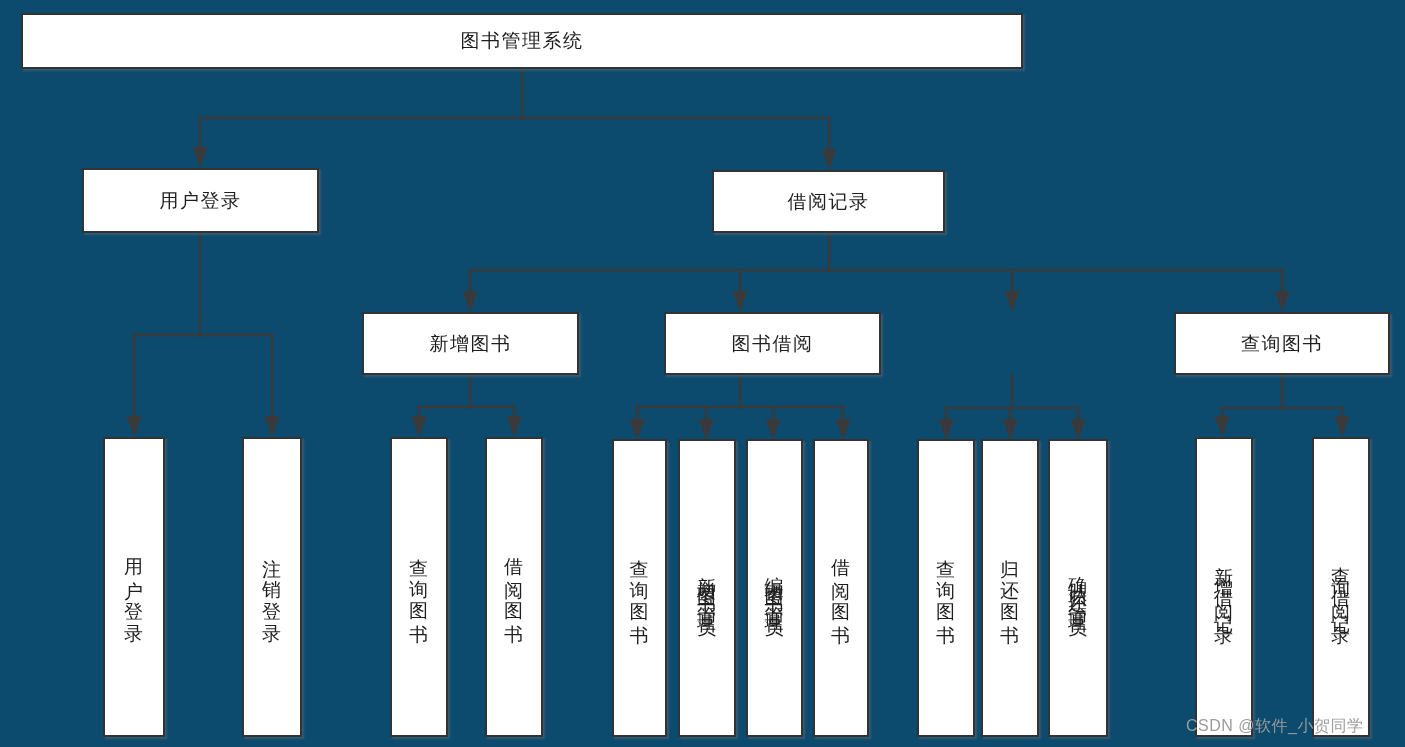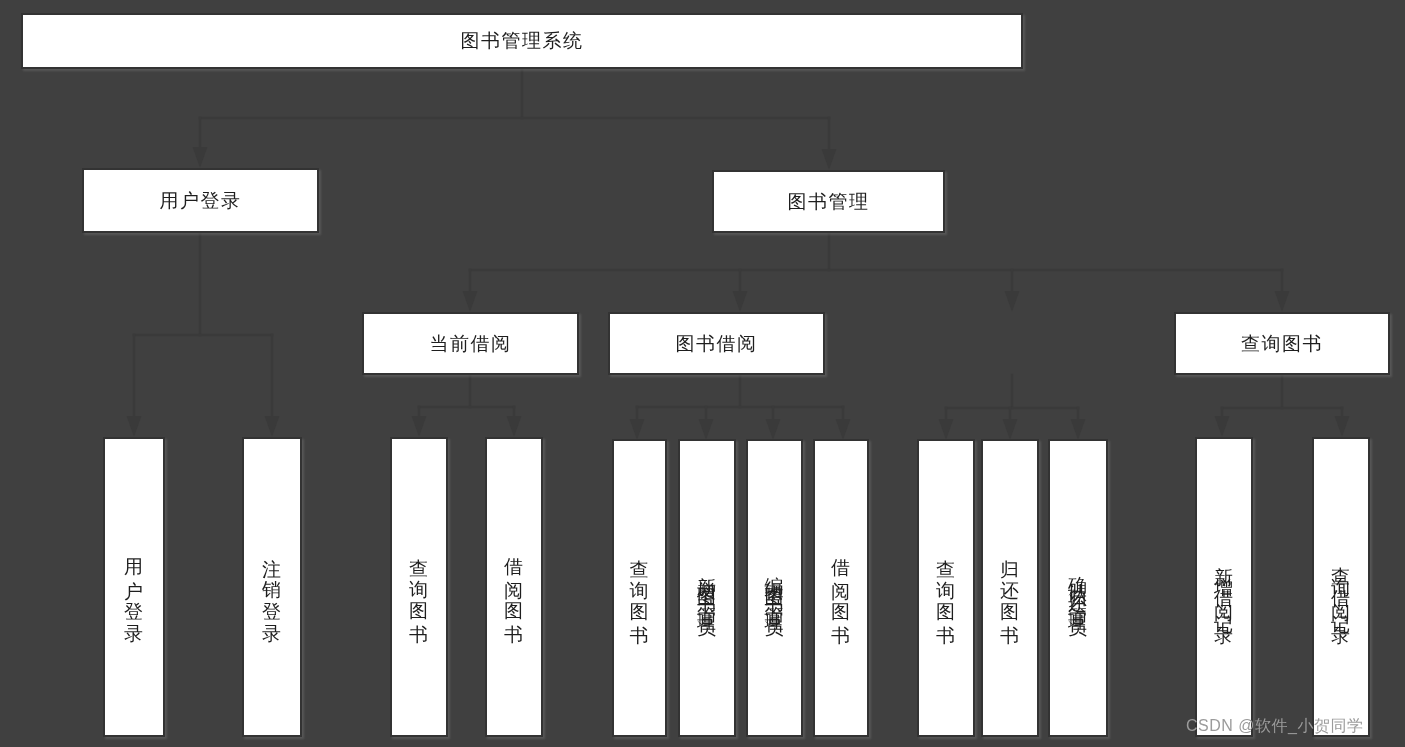--- a/index.html
+++ b/index.html
@@ -1,17 +1,17 @@
 <!DOCTYPE html>
 <html><head>
 <meta charset="utf-8">
 <style>
   html,body{margin:0;padding:0;background:#ffffff;}
   #canvas{
-    position:relative;width:1405px;height:747px;background:#404040;overflow:hidden;
+    position:relative;width:1405px;height:747px;background:#0c4a6e;overflow:hidden;
     font-family:"Liberation Sans","DejaVu Sans",sans-serif;
   }
   #wires{position:absolute;left:0;top:0;width:1405px;height:747px;pointer-events:none;}
   .node{
     position:absolute;box-sizing:border-box;background:#ffffff;
     border:2.5px solid #333333;display:flex;align-items:center;justify-content:center;
     color:#1e1e1e;box-shadow:1.5px 2px 2px rgba(130,130,130,.35);
   }
   .node.h span{font-size:19px;letter-spacing:1.5px;white-space:nowrap;}
   .node.v span{
@@ -87,27 +87,27 @@
     </svg>
 
   <div class="node h" style="left:21px;top:13px;width:1002px;height:56px">
     <span>图书管理系统</span>
   </div>
 
   <div class="node h" style="left:82px;top:168px;width:237px;height:65px">
     <span>用户登录</span>
   </div>
   <div class="node h" style="left:712px;top:170px;width:233px;height:63px">
-    <span>图书管理</span>
+    <span>借阅记录</span>
   </div>
 
   <div class="node h" style="left:362px;top:312px;width:217px;height:63px">
-    <span>当前借阅</span>
+    <span>新增图书</span>
   </div>
-  <div class="node h" style="left:608px;top:312px;width:217px;height:63px">
+  <div class="node h" style="left:664px;top:312px;width:217px;height:63px">
     <span>图书借阅</span>
   </div>
   <div class="node h" style="left:1174px;top:312px;width:216px;height:63px">
     <span>查询图书</span>
   </div>
 
   <div class="node v sp-wide" style="left:103px;top:437px;width:62px;height:300px">
     <span>用户登录</span>
   </div>
   <div class="node v sp-wide" style="left:242px;top:437px;width:60px;height:300px">

